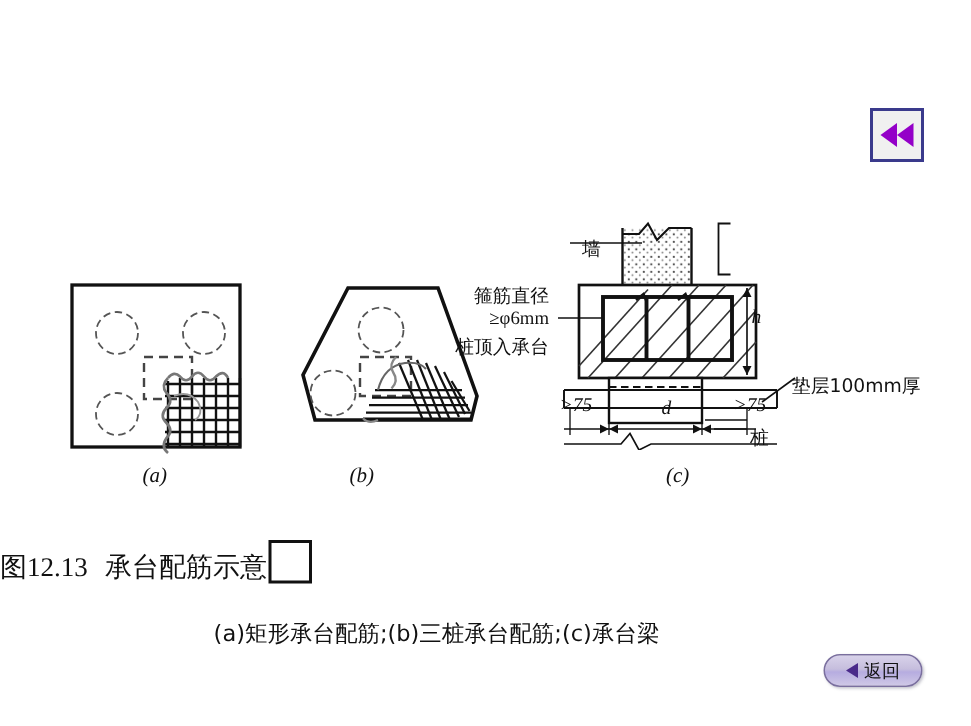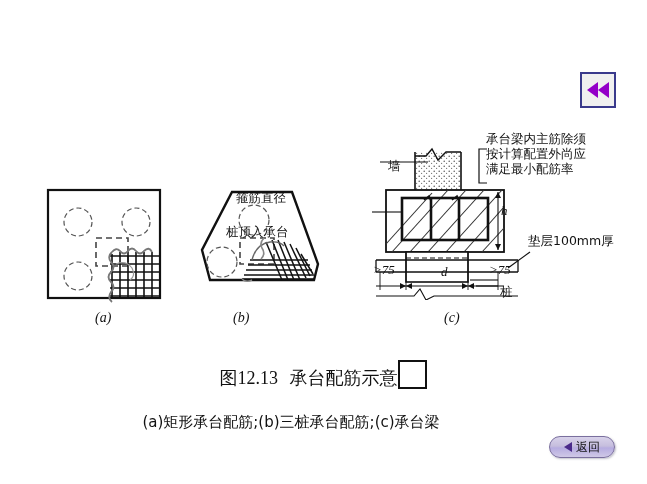--- a/index.html
+++ b/index.html
@@ -54,39 +54,39 @@
 
   
   .cn {
     position: absolute;
     font-family: "DejaVu Sans", "Liberation Sans", sans-serif;
     font-size: 12.5px;
     line-height: 15px;
     color: #111;
     white-space: nowrap;
   }
-  .cn.right { text-align: left; }
+  .cn.right { text-align: right; font-family: Liberation Serif, serif; }
 
   .dim {
     position: absolute;
     font-family: "Liberation Serif", serif;
     font-size: 13px;
     color: #111;
     white-space: nowrap;
     font-style: italic;
   }
   .dim.ital { font-style: italic; }
 
   
   #caption-main {
     position: absolute;
     left: 0;
     top: 360px;
     width: 647px;
-    text-align: center;
+    text-align: left;
     font-family: "DejaVu Sans", "Liberation Sans", sans-serif;
     font-size: 18px;
     color: #111;
   }
   #caption-main .fig-no {
     font-family: "Liberation Serif", serif;
   }
   #caption-box {
     display: inline-block;
     width: 25px;
@@ -284,39 +284,35 @@
       <path d="M48,146 l-6,-3 l0,6 z" fill="#111"></path>
       <path d="M48,146 l6,-3 l0,6 z" fill="#111"></path>
       <path d="M110,146 l-6,-3 l0,6 z" fill="#111"></path>
       <path d="M110,146 l6,-3 l0,6 z" fill="#111"></path>
 
       <path d="M18,156 L56,156 L62,149 L68,160 L76,156 L160,156" fill="none" stroke="#111" stroke-width="1.1"></path>
     </svg>
   </div>
   <div class="sublabel" style="left:444px; top:310px;">(c)</div>
 
-  <div class="cn" style="left:486px; top:131px;">
-    <div>承台梁内主筋除须</div>
-    <div>按计算配置外尚应</div>
-    <div>满足最小配筋率</div>
-  </div>
 
   <svg style="position:absolute;left:478px;top:148px;" width="10" height="36">
     <path d="M9,1 L1,1 L1,35 L9,35" fill="none" stroke="#111" stroke-width="1.2"></path>
   </svg>
 
   <div class="cn right" style="left:236px; top:190px; width:130px;">
     <div>箍筋直径</div>
+    <div>≥φ6mm</div>
   </div>
 
   <div class="cn right" style="left:226px; top:224px; width:140px;">
     <div>桩顶入承台</div>
   </div>
 
-  <div class="cn" style="left:528px; top:233px;">
+  <div class="cn" style="left:528px; top:249px;">
     <div>垫层100mm厚</div>
   </div>
 
   <div class="cn" style="left:388px; top:158px;">墙</div>
 
   <div class="cn" style="left:500px; top:284px;">桩</div>
 
   <div class="dim" style="left:373px; top:262px;">&gt;75</div>
   <div class="dim" style="left:489px; top:262px;">&gt;75</div>
   <div class="dim ital" style="left:441px; top:264px;">d</div>

